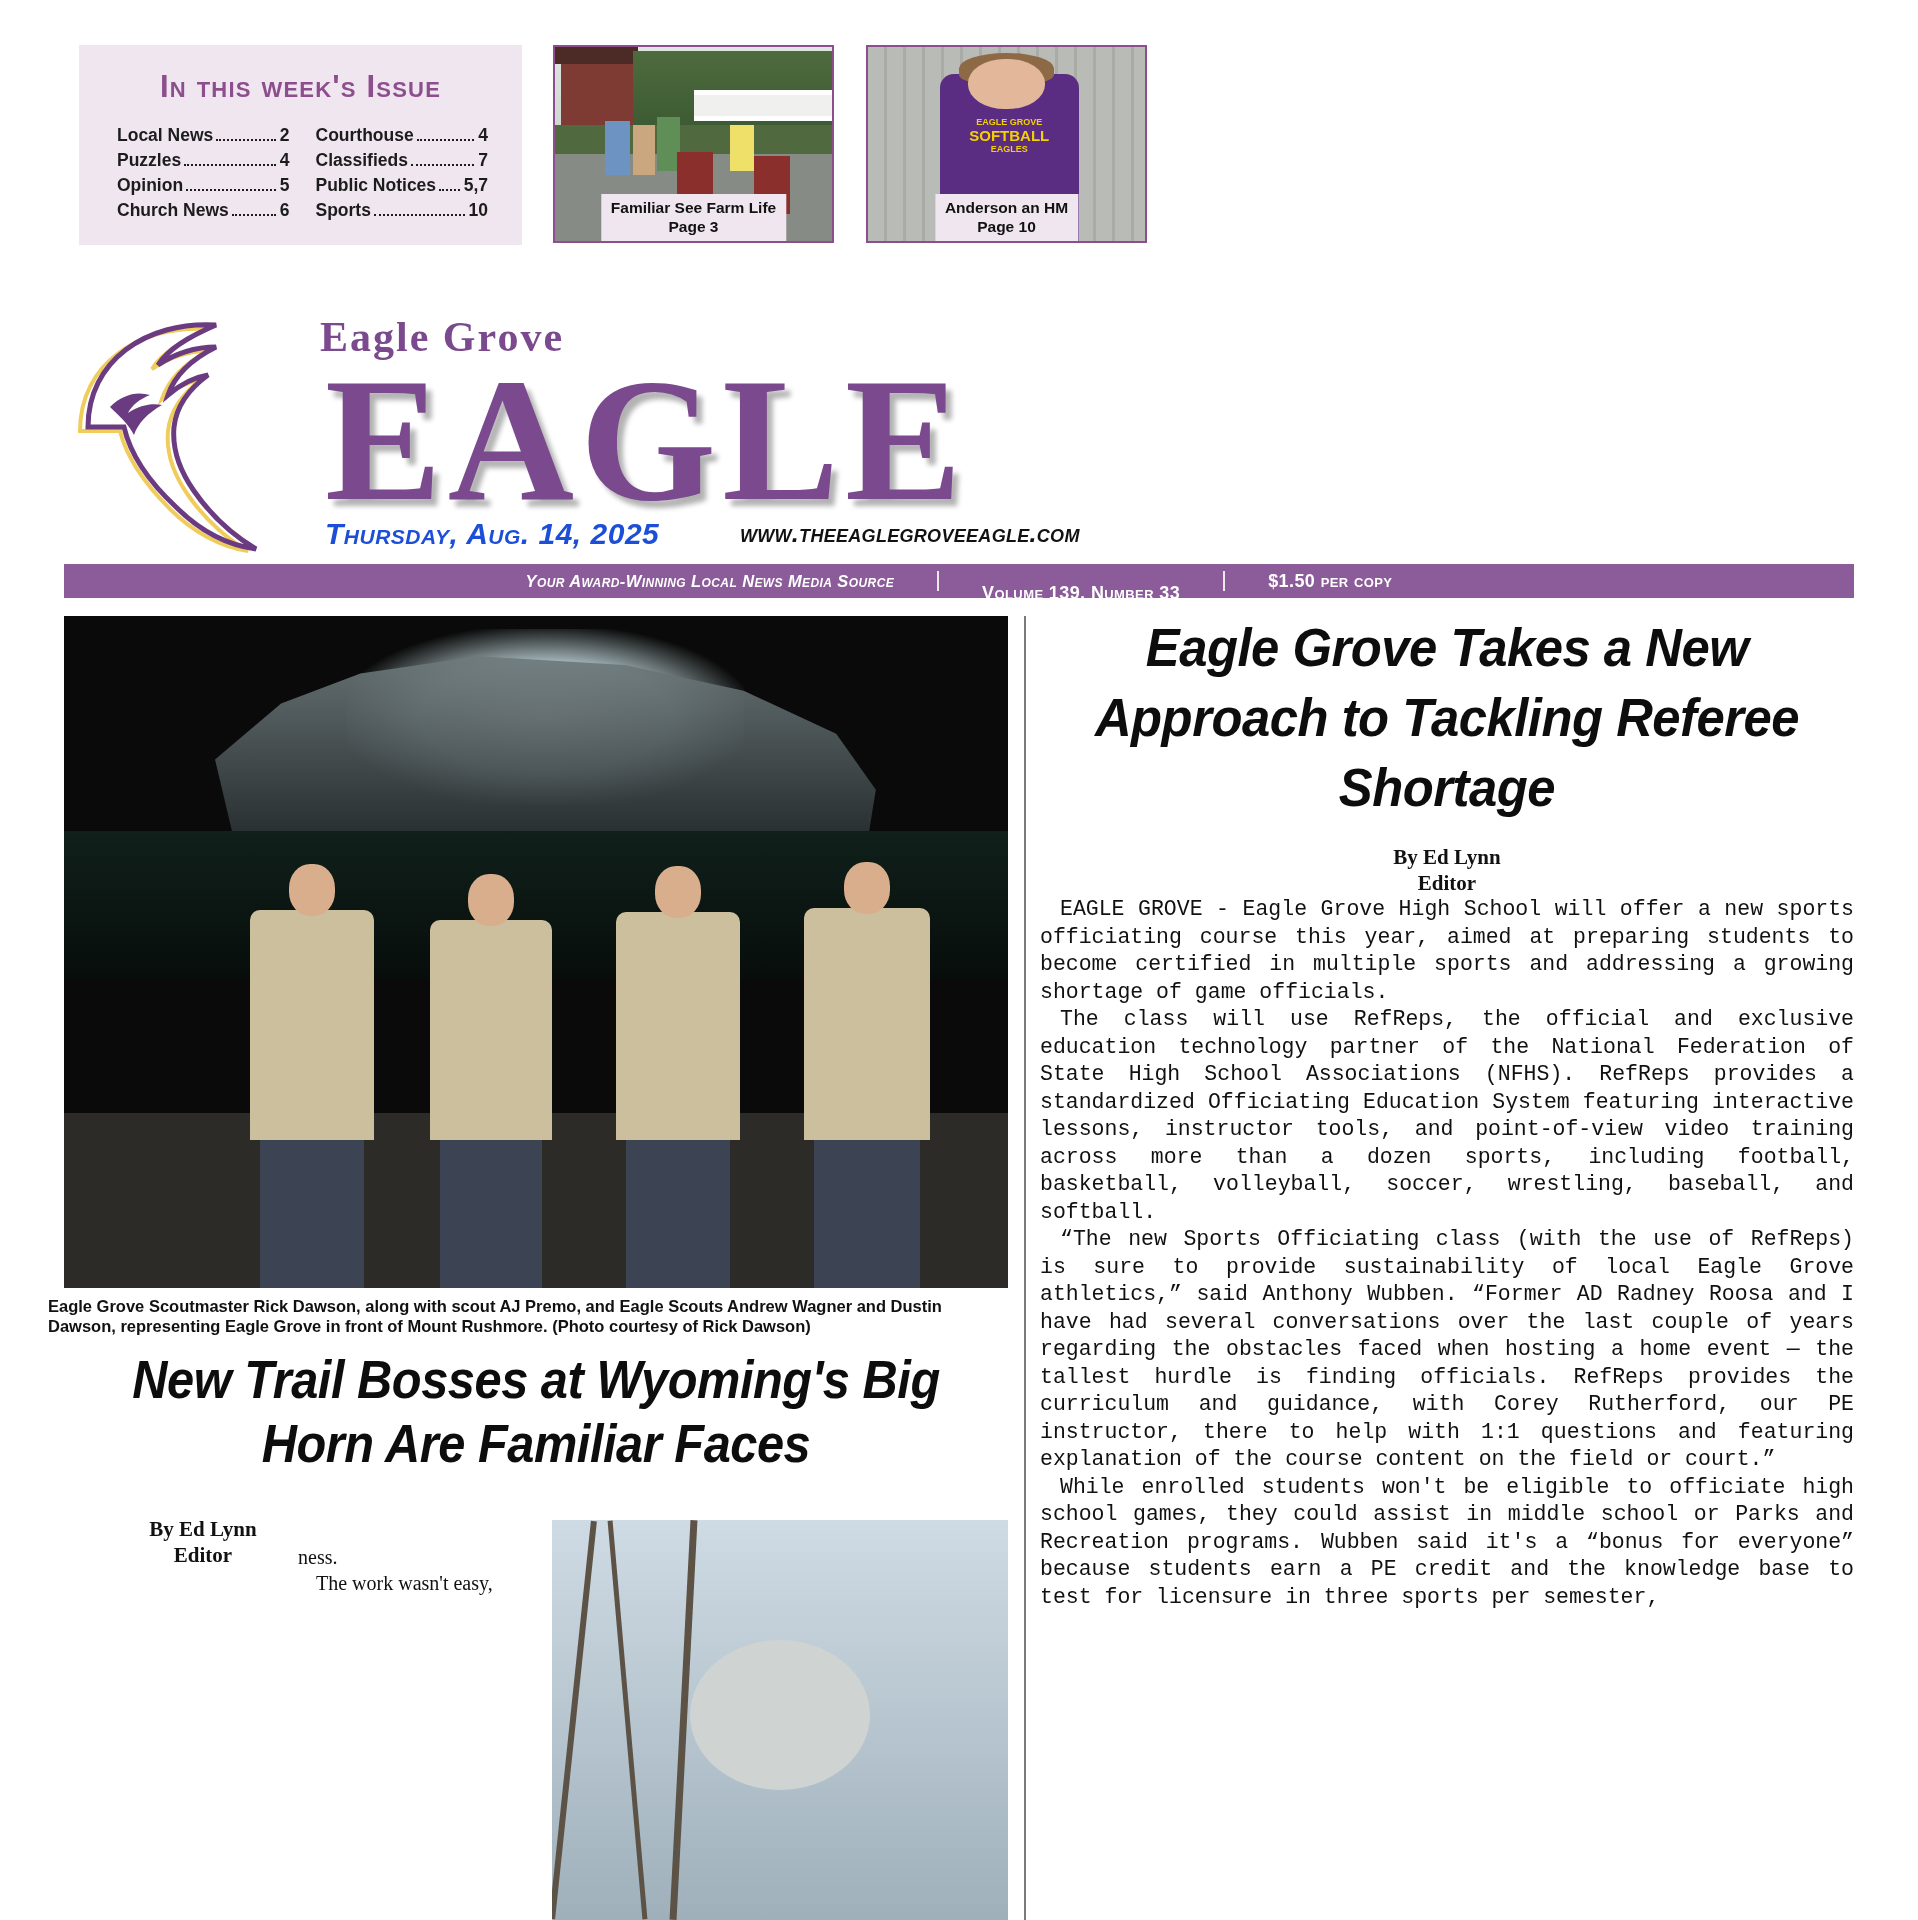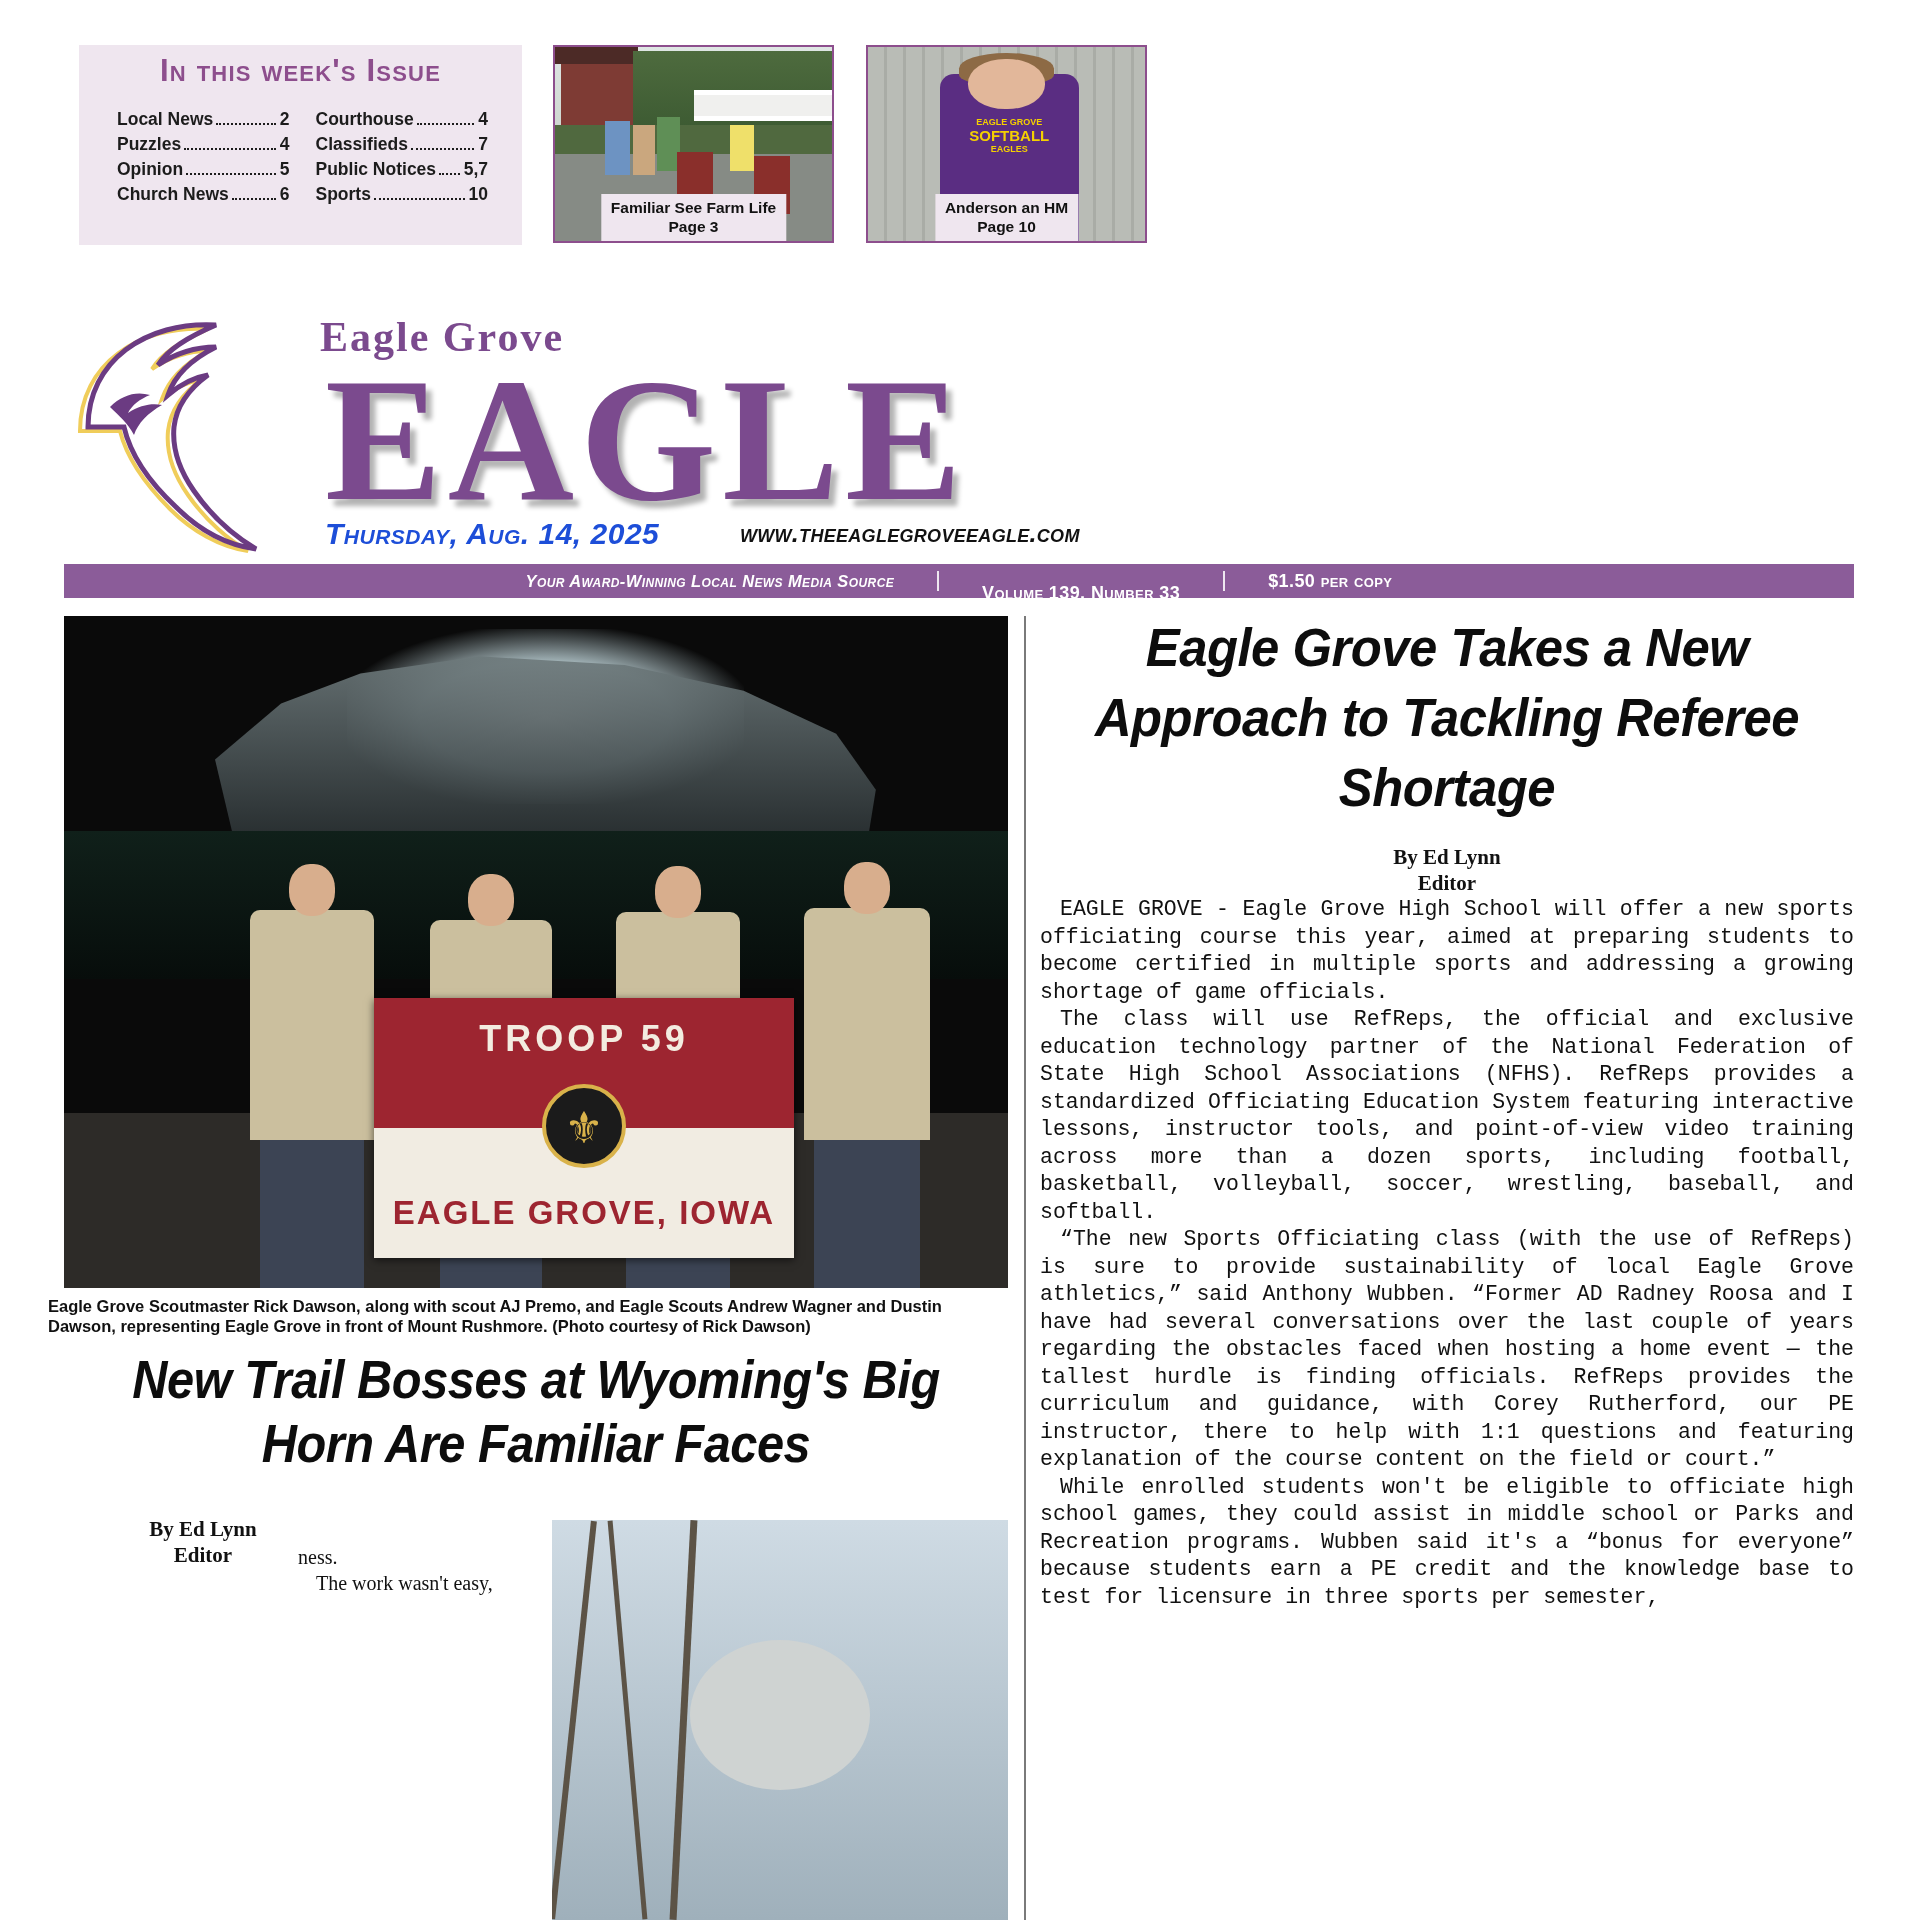--- a/index.html
+++ b/index.html
@@ -13,21 +13,21 @@
   }
   .page { position:relative; width:1918px; height:1920px; }
 
   
   .index-box{
     position:absolute; left:79px; top:45px; width:443px; height:200px;
     background:#efe6ef;
   }
   .index-title{
     text-align:center; color:#8d4e8d; font-weight:bold;
-    font-size:31px; letter-spacing:1.2px; padding-top:8px;
+    font-size:31px; letter-spacing:1.2px; padding-top:24px;
     font-variant:small-caps; text-transform:none;
     font-family:"Liberation Sans", sans-serif;
   }
   .index-cols{
     display:flex; gap:26px; padding:18px 34px 0 38px;
   }
   .index-col{ flex:1; }
   .ix-row{
     display:flex; align-items:baseline;
     font-size:17.5px; font-weight:bold; color:#1c1c1c;
@@ -340,27 +340,20 @@
     </div>
     <div class="scout" style="left:552px;width:124px;height:228px;">
       <div class="hd"></div>
       <div class="legs"></div>
     </div>
     <div class="scout" style="left:740px;width:126px;height:232px;">
       <div class="hd"></div>
       <div class="legs"></div>
     </div>
 
-    <div class="flag">
-      <div class="t1">TROOP 59</div>
-      <div class="emblem">
-        <div class="fleur">⚜</div>
-      </div>
-      <div class="t2">EAGLE GROVE, IOWA</div>
-    </div>
   </div>
 
   <div class="photo-caption">Eagle Grove Scoutmaster Rick Dawson, along with scout AJ Premo, and Eagle Scouts Andrew Wagner and Dustin Dawson, representing Eagle Grove in front of Mount Rushmore. (Photo courtesy of Rick Dawson)</div>
 
   <div class="left-headline">New Trail Bosses at Wyoming's Big Horn Are Familiar Faces</div>
 
   <div class="byline-left">
     <div>By Ed Lynn</div>
     <div>Editor</div>
   </div>

